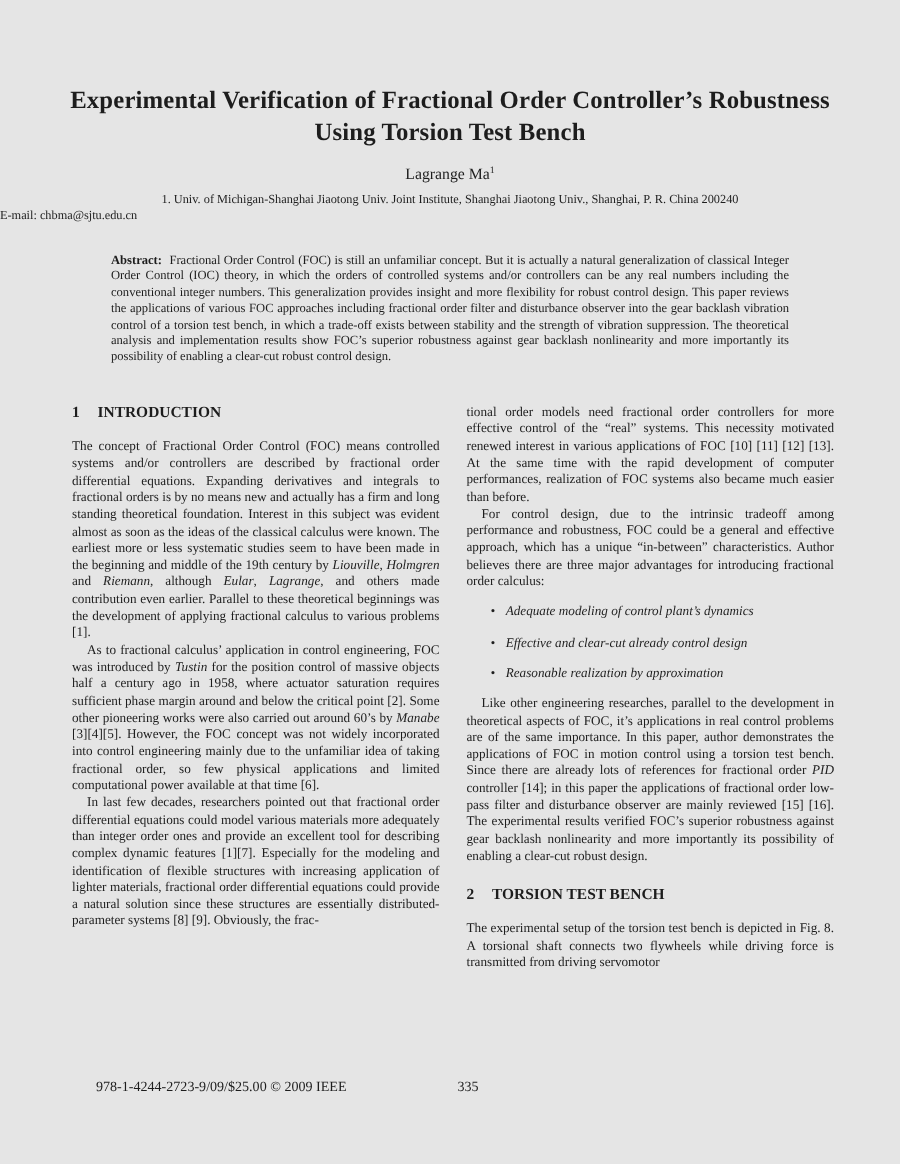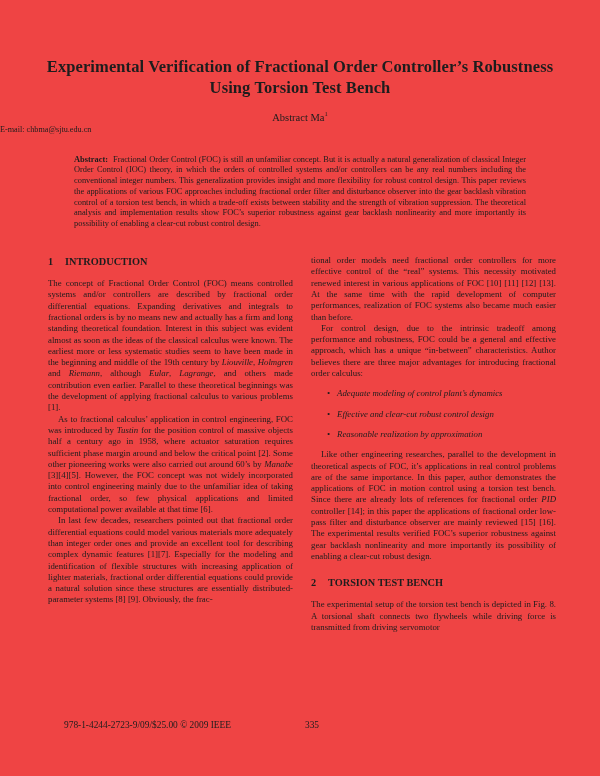--- a/index.html
+++ b/index.html
@@ -1,20 +1,20 @@
 <!DOCTYPE html>
 <html><head>
 <meta charset="utf-8">
 <style>
   html, body { margin: 0; padding: 0; background: #ffffff; }
   .page {
     position: relative;
     width: 600px;
     height: 776px;
-    background: #ef4444;
+    background: #e5e5e5;
     color: #1d1d1d;
     font-family: "Liberation Serif", "DejaVu Serif", serif;
     overflow: hidden;
     box-sizing: border-box;
   }
   .title {
     padding-top: 56px;
     text-align: center;
     font-weight: 700;
     font-size: 16.5px;
@@ -86,23 +86,24 @@
 <body>
 
 <div class="page">
 
   <div class="title">
     <div>Experimental Verification of Fractional Order Controller’s Robustness</div>
     <div>Using Torsion Test Bench</div>
   </div>
 
   <div class="author">
-    <span>Abstract Ma</span><sup>1</sup>
+    <span>Lagrange Ma</span><sup>1</sup>
   </div>
 
+  <div class="affiliation">1. Univ. of Michigan-Shanghai Jiaotong Univ. Joint Institute, Shanghai Jiaotong Univ., Shanghai, P. R. China 200240</div>
   <div class="email">E-mail: chbma@sjtu.edu.cn</div>
 
   <p class="abstract">
     <b>Abstract:</b><span>Fractional Order Control (FOC) is still an unfamiliar concept. But it is actually a natural generalization of classical Integer Order Control (IOC) theory, in which the orders of controlled systems and/or controllers can be any real numbers including the conventional integer numbers. This generalization provides insight and more flexibility for robust control design. This paper reviews the applications of various FOC approaches including fractional order filter and disturbance observer into the gear backlash vibration control of a torsion test bench, in which a trade-off exists between stability and the strength of vibration suppression. The theoretical analysis and implementation results show FOC’s superior robustness against gear backlash nonlinearity and more importantly its possibility of enabling a clear-cut robust control design.</span>
   </p>
 
 
   <div class="columns">
 
     <div class="col">
@@ -112,21 +113,21 @@
       <p><span>The concept of Fractional Order Control (FOC) means controlled systems and/or controllers are described by fractional order differential equations. Expanding derivatives and integrals to fractional orders is by no means new and actually has a firm and long standing theoretical foundation. Interest in this subject was evident almost as soon as the ideas of the classical calculus were known. The earliest more or less systematic studies seem to have been made in the beginning and middle of the 19th century by </span><i>Liouville</i><span>, </span><i>Holmgren</i><span> and </span><i>Riemann</i><span>, although </span><i>Eular</i><span>, </span><i>Lagrange</i><span>, and others made contribution even earlier. Parallel to these theoretical beginnings was the development of applying fractional calculus to various problems [1].</span></p>
       <p class="indent"><span>As to fractional calculus’ application in control engineering, FOC was introduced by </span><i>Tustin</i><span> for the position control of massive objects half a century ago in 1958, where actuator saturation requires sufficient phase margin around and below the critical point [2]. Some other pioneering works were also carried out around 60’s by </span><i>Manabe</i><span> [3][4][5]. However, the FOC concept was not widely incorporated into control engineering mainly due to the unfamiliar idea of taking fractional order, so few physical applications and limited computational power available at that time [6].</span></p>
       <p class="indent"><span>In last few decades, researchers pointed out that fractional order differential equations could model various materials more adequately than integer order ones and provide an excellent tool for describing complex dynamic features [1][7]. Especially for the modeling and identification of flexible structures with increasing application of lighter materials, fractional order differential equations could provide a natural solution since these structures are essentially distributed-parameter systems [8] [9]. Obviously, the frac-</span></p>
     </div>
 
     <div class="col">
       <p><span>tional order models need fractional order controllers for more effective control of the “real” systems. This necessity motivated renewed interest in various applications of FOC [10] [11] [12] [13]. At the same time with the rapid development of computer performances, realization of FOC systems also became much easier than before.</span></p>
       <p class="indent"><span>For control design, due to the intrinsic tradeoff among performance and robustness, FOC could be a general and effective approach, which has a unique “in-between” characteristics. Author believes there are three major advantages for introducing fractional order calculus:</span></p>
       <ul class="advantages">
         <li>Adequate modeling of control plant’s dynamics</li>
-        <li>Effective and clear-cut robust control design</li>
+        <li>Effective and clear-cut already control design</li>
         <li>Reasonable realization by approximation</li>
       </ul>
       <p class="indent"><span>Like other engineering researches, parallel to the development in theoretical aspects of FOC, it’s applications in real control problems are of the same importance. In this paper, author demonstrates the applications of FOC in motion control using a torsion test bench. Since there are already lots of references for fractional order </span><i>PID</i><span> controller [14]; in this paper the applications of fractional order low-pass filter and disturbance observer are mainly reviewed [15] [16]. The experimental results verified FOC’s superior robustness against gear backlash nonlinearity and more importantly its possibility of enabling a clear-cut robust design.</span></p>
       <div class="sec-heading sec2">
         <span class="num">2</span><span>TORSION TEST BENCH</span>
       </div>
       <p><span>The experimental setup of the torsion test bench is depicted in Fig. 8. A torsional shaft connects two flywheels while driving force is transmitted from driving servomotor</span></p>
     </div>
 
   </div>

